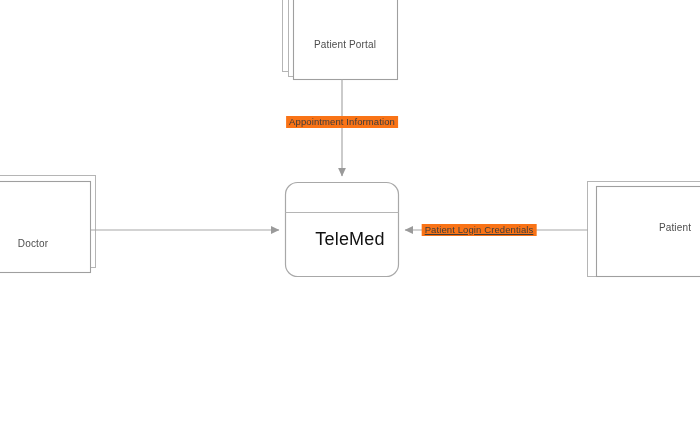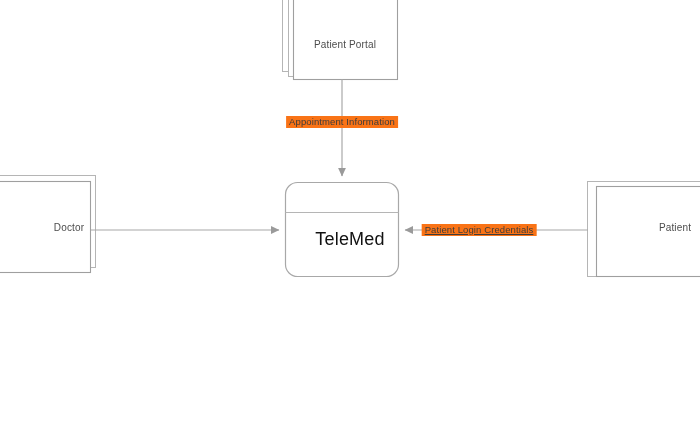--- a/index.html
+++ b/index.html
@@ -102,21 +102,21 @@
       <line x1="91" y1="230" x2="279" y2="230" stroke="#a8a8a8" stroke-width="1.2" marker-end="url(#arrowSolid)"></line>
     </g>
 
     <g>
       <line x1="588" y1="230" x2="405" y2="230" stroke="#a8a8a8" stroke-width="1.2" marker-end="url(#arrowSolid)"></line>
     </g>
   </svg>
 
   <div class="node-label" style="left:345px; top:44px;">Patient Portal</div>
 
-  <div class="node-label" style="left:33px; top:227px;margin-left:36px;">Doctor</div>
+  <div class="node-label" style="left:33px; top:243px;">Doctor</div>
 
   <div class="process-label" style="left:342px; top:239px;">TeleMed</div>
 
   <div class="node-label" style="left:675px; top:227px;">Patient</div>
 
   <div class="edge-label" style="left:342px; top:122px;">Appointment Information</div>
 
 
   <div class="edge-label" style="left:479px; top:230px;text-decoration:underline;">Patient Login Credentials</div>
 

